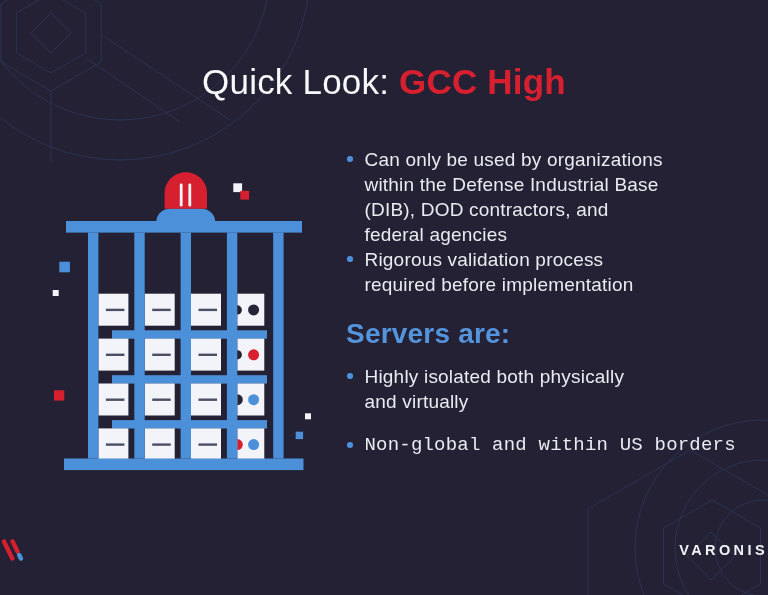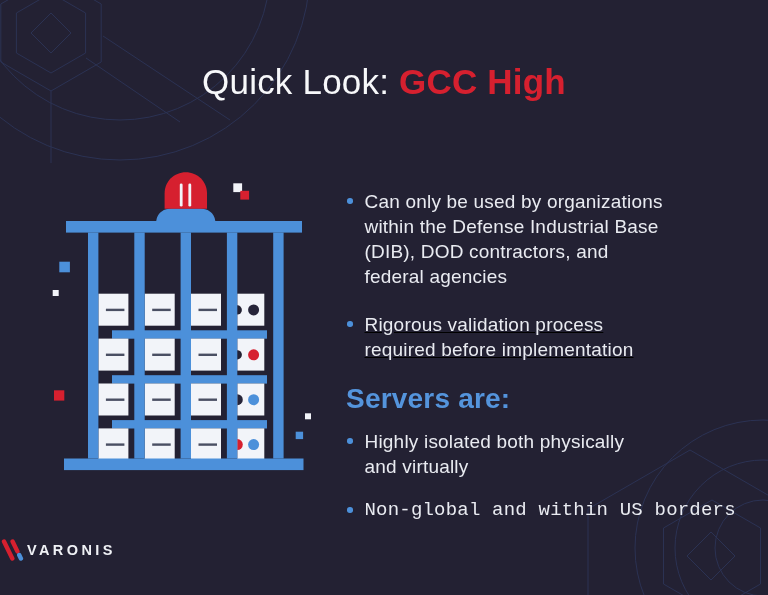--- a/index.html
+++ b/index.html
@@ -10,40 +10,40 @@
   svg{display:block;}
   .layer{position:absolute;left:0;top:0;pointer-events:none;}
   
   .title{
     position:absolute;left:0;top:62px;width:100%;text-align:center;
     font-size:35px;line-height:40px;letter-spacing:.2px;margin:0;font-weight:500;color:#F7F8FA;
   }
   .title .hl{color:#D6202F;font-weight:700;}
   
   .content{position:absolute;left:344px;top:147px;width:414px;display:flex;flex-direction:column;}
-  .bullet{display:flex;align-items:flex-start;margin-top:42px;}
+  .bullet{display:flex;align-items:flex-start;}
   .bullet .dot{
     flex:none;width:5.5px;height:5.5px;border-radius:50%;
     background:#4C90DA;margin:9px 12px 0 3px;
   }
   .bullet p{
     margin:0;font-size:19px;line-height:25px;letter-spacing:.2px;
     color:#E9EBF1;white-space:pre-line;
   }
-  .b2{margin-top:23px;text-decoration:underline;}
+  .b2{}
   .servers-heading{
     margin:24px 0 0 2px;font-size:28px;line-height:26px;
     color:#5494DC;font-weight:700;letter-spacing:.2px;
   }
   .b3{margin-top:17px;}
   .b4{margin-top:19px;font-family:Liberation Mono, monospace;}
   
   .footer{
     position:absolute;left:0;top:539px;width:100%;
-    display:flex;align-items:center;justify-content:flex-start;gap:1px;
+    display:flex;align-items:center;justify-content:space-between;gap:1px;
   }
   .wordmark{
     font-size:14.5px;font-weight:700;letter-spacing:3.4px;
     color:#EFF1F5;line-height:22px;
   }
 </style>
 </head>
 <body>
 
 <div class="stage">

